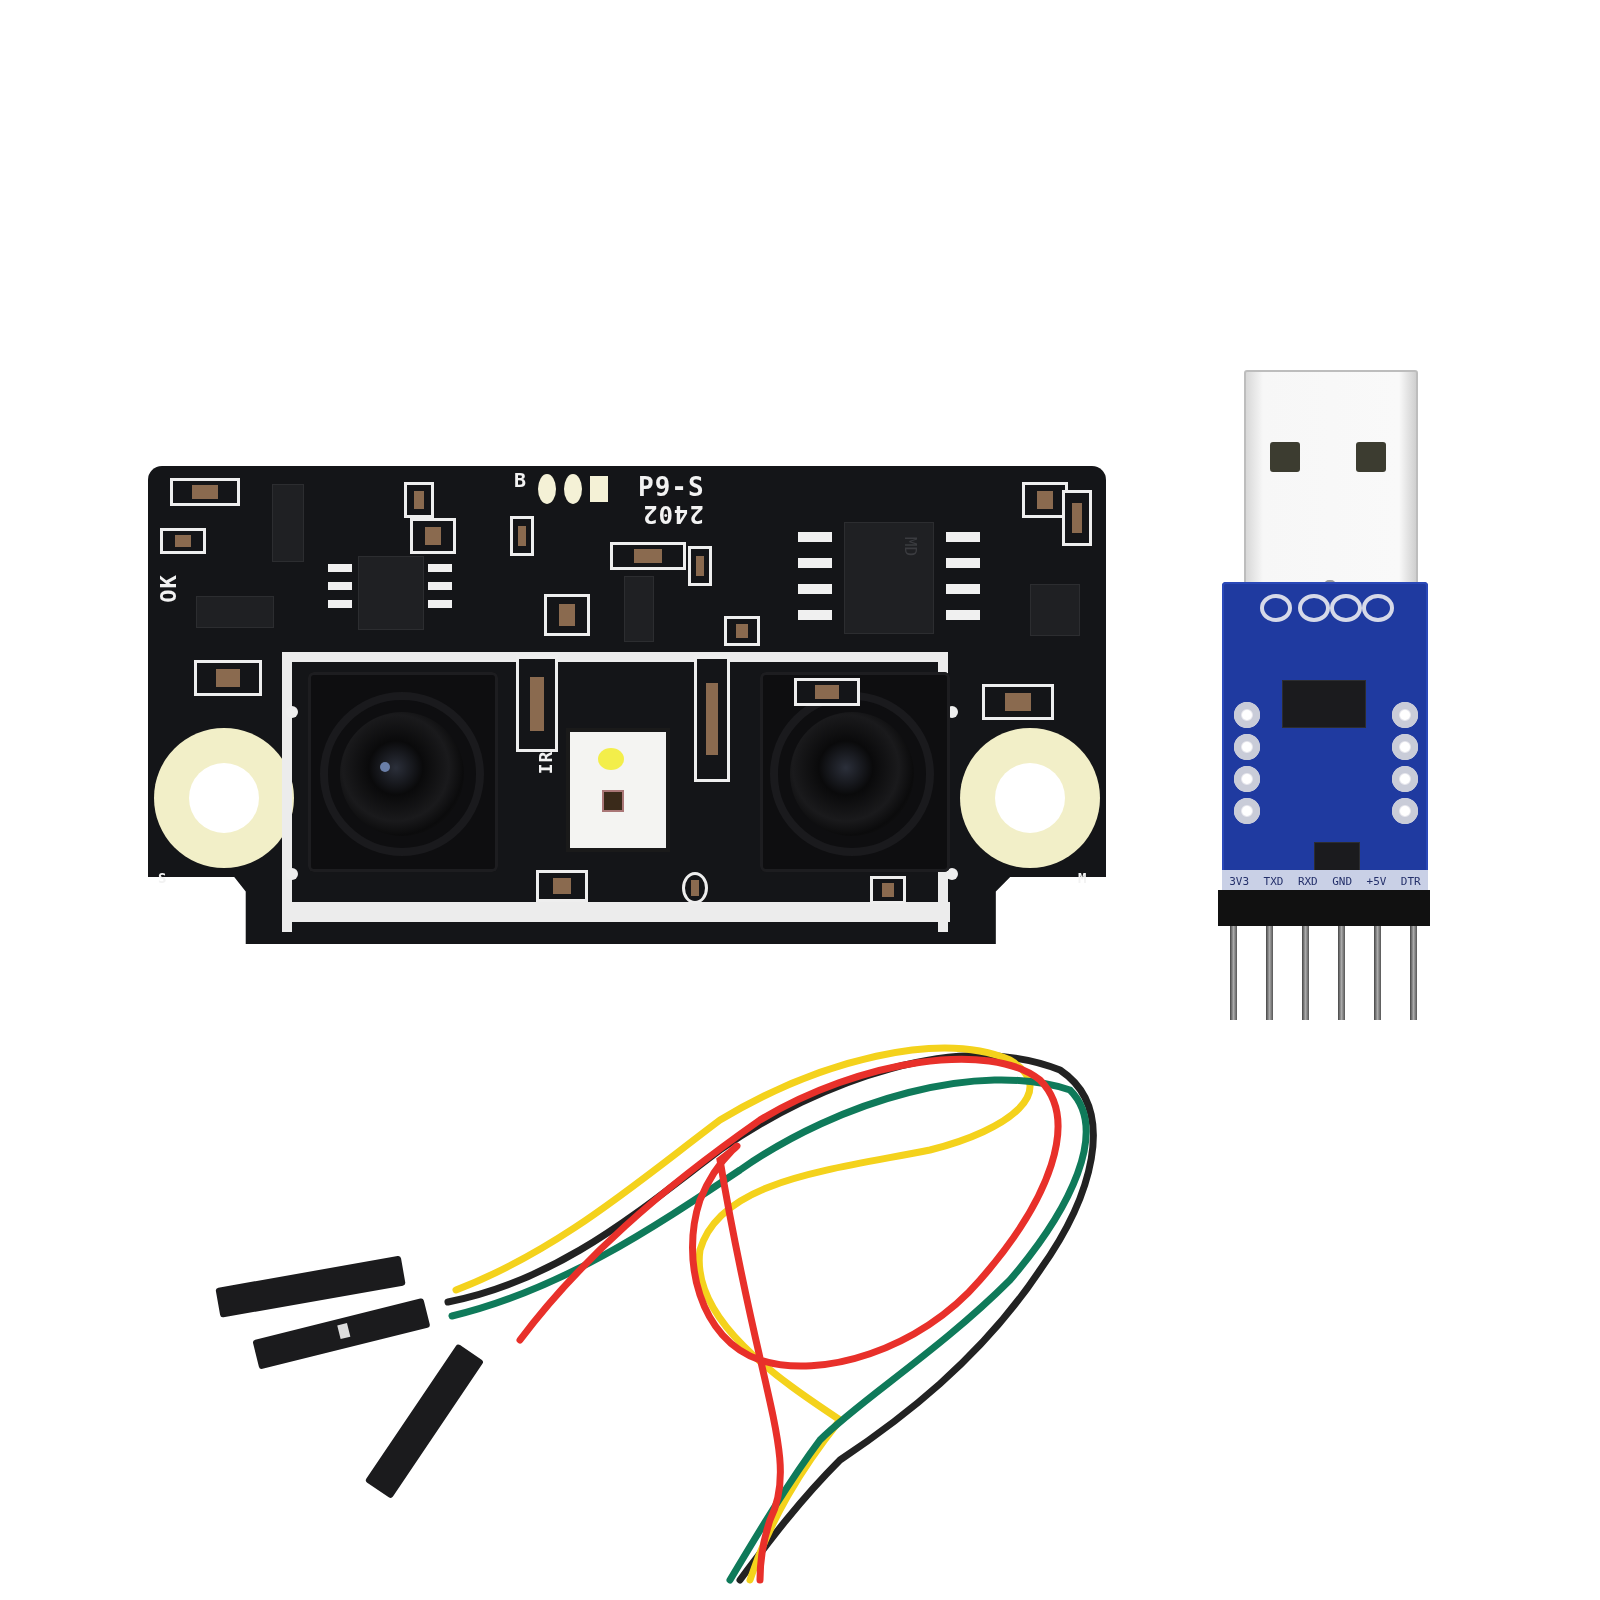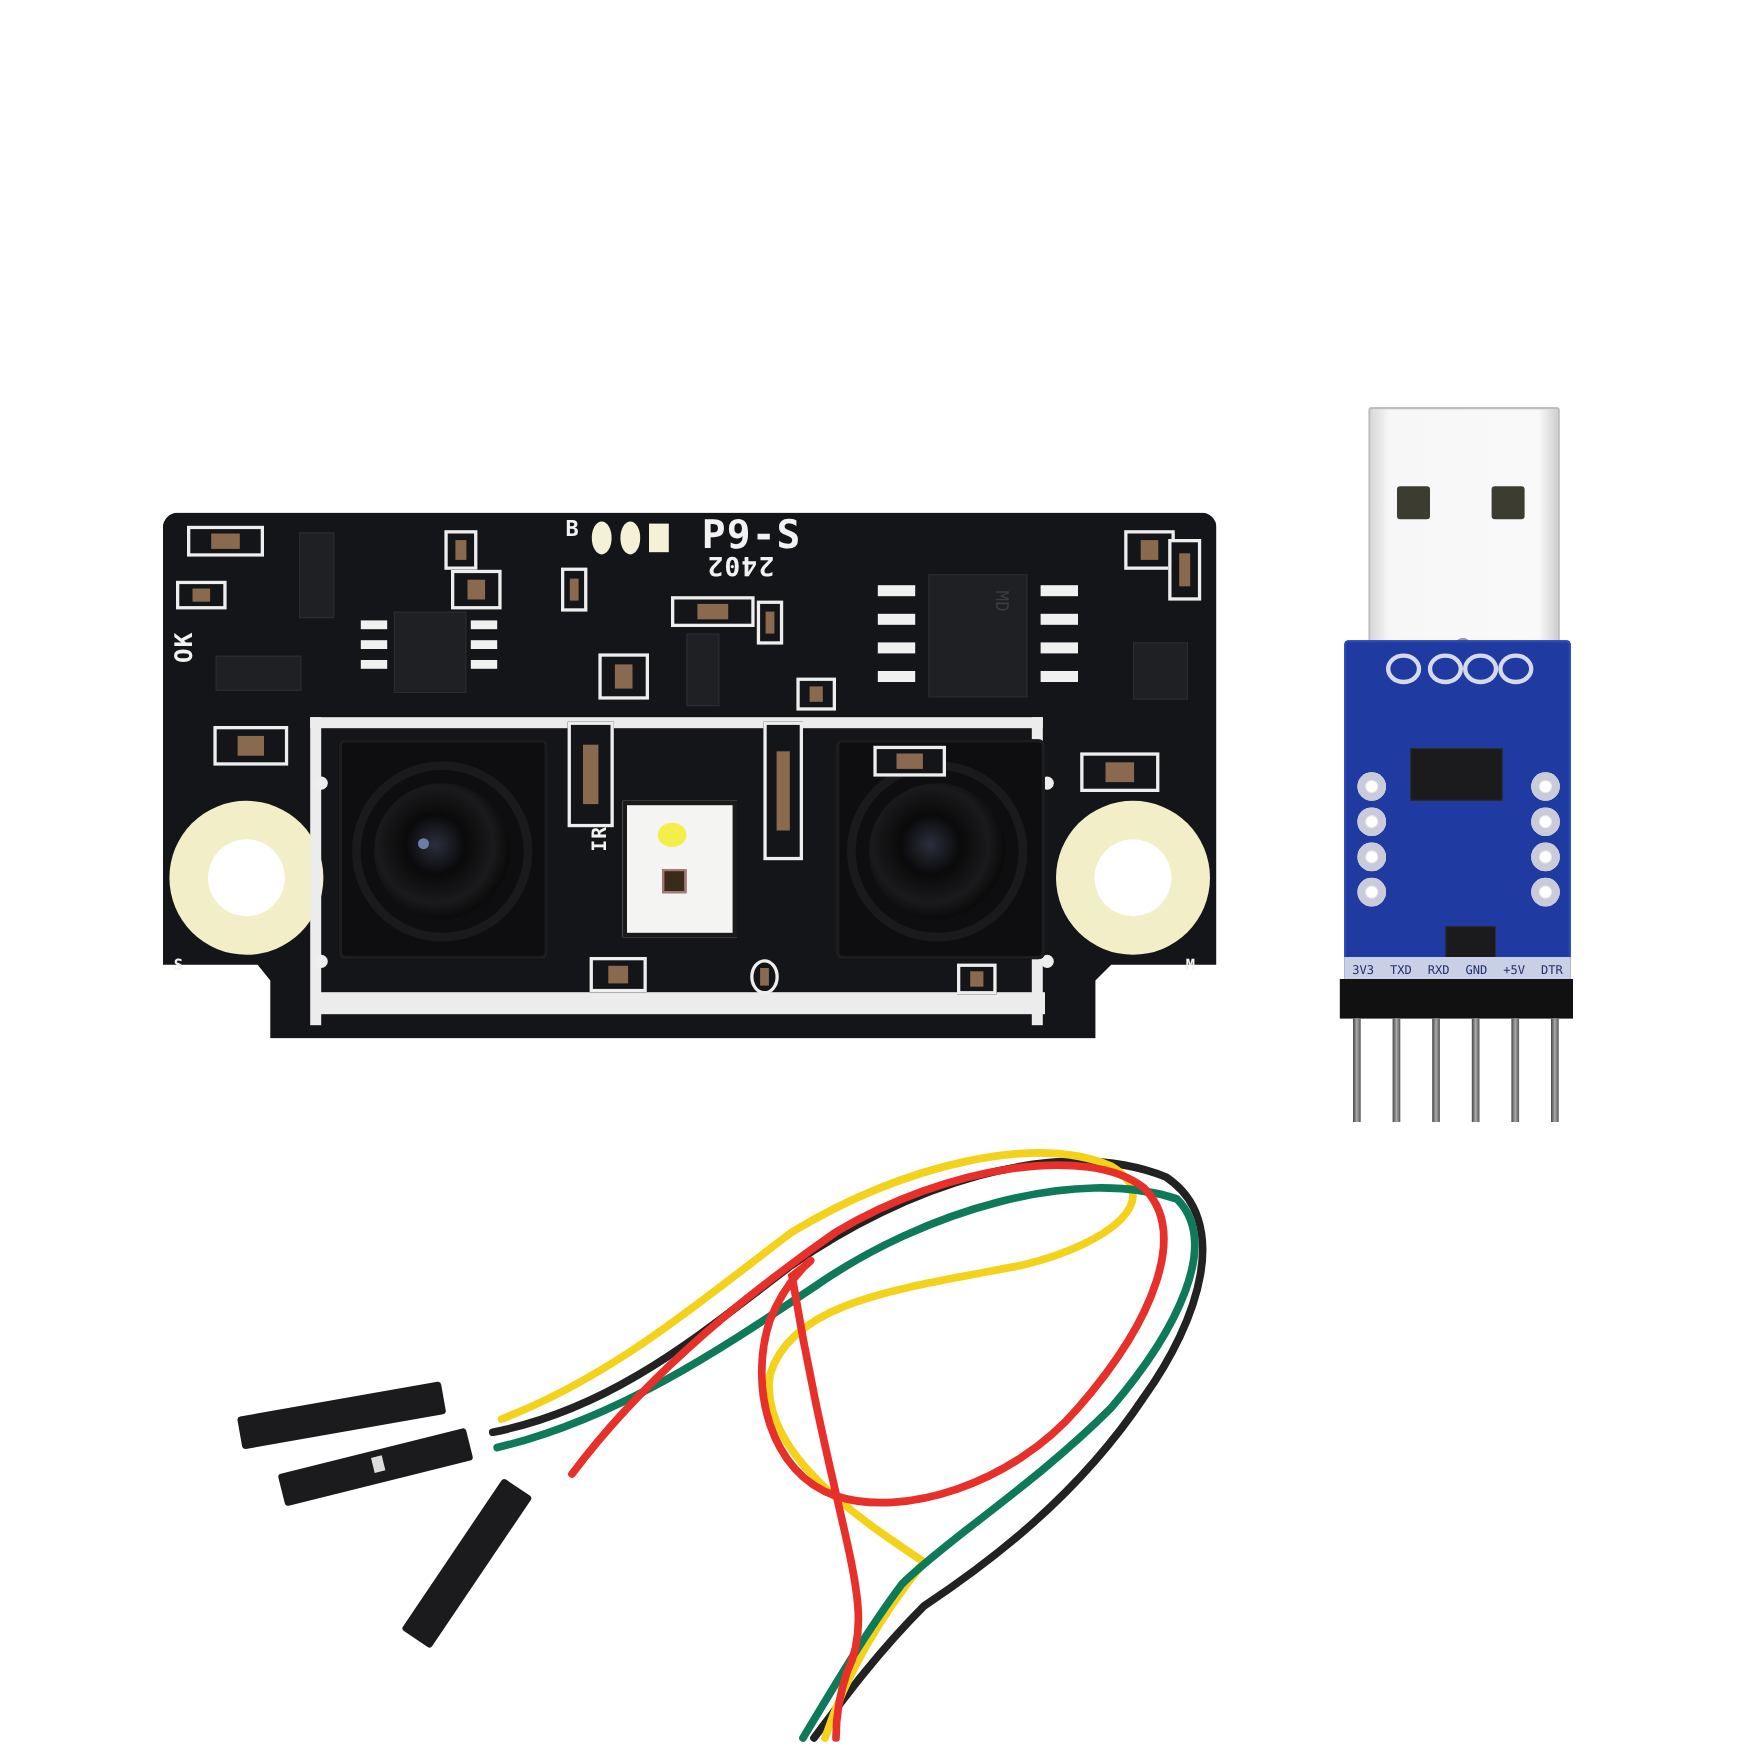--- a/index.html
+++ b/index.html
@@ -58,21 +58,21 @@
   <div class="abs" style="left:232px;top:296px;width:10px;height:10px;border-radius:50%;background:#6a7fa8;"></div>
 
   <div class="lens-housing" style="left:612px;top:206px;width:190px;height:200px;"></div>
   <div class="lens-ring" style="left:622px;top:226px;width:148px;height:148px;"></div>
   <div class="lens" style="left:642px;top:246px;width:124px;height:124px;"></div>
 
   <div class="led" style="left:418px;top:262px;width:96px;height:116px;"></div>
   <div class="abs" style="left:450px;top:282px;width:26px;height:22px;border-radius:50%;background:#f3ee4a;"></div>
   <div class="abs" style="left:454px;top:324px;width:18px;height:18px;background:#3a2a1a;border:2px solid #a77;"></div>
 
-  <div class="silk" style="left:490px;top:8px;font-size:36px;line-height:26px;">P9-S</div>
+  <div class="silk" style="left:490px;top:8px;font-size:26px;line-height:26px;">P9-S</div>
   <div class="silk" style="left:494px;top:36px;font-size:24px;line-height:24px;transform:scaleX(-1) scaleY(-1);">2402</div>
   <div class="silk" style="left:6px;top:110px;font-size:22px;transform:rotate(-90deg);">OK</div>
   <div class="silk" style="left:366px;top:2px;font-size:20px;">B</div>
   <div class="silk" style="left:386px;top:286px;font-size:18px;transform:rotate(-90deg);">IR</div>
   <div class="silk" style="left:10px;top:404px;font-size:14px;">S</div>
   <div class="silk" style="left:930px;top:404px;font-size:14px;">M</div>
 
   <div class="abs" style="left:390px;top:8px;width:18px;height:30px;border-radius:50%;background:#f4f1d6;"></div>
   <div class="abs" style="left:416px;top:8px;width:18px;height:30px;border-radius:50%;background:#f4f1d6;"></div>
   <div class="abs" style="left:442px;top:10px;width:18px;height:26px;background:#f4f1d6;"></div>

